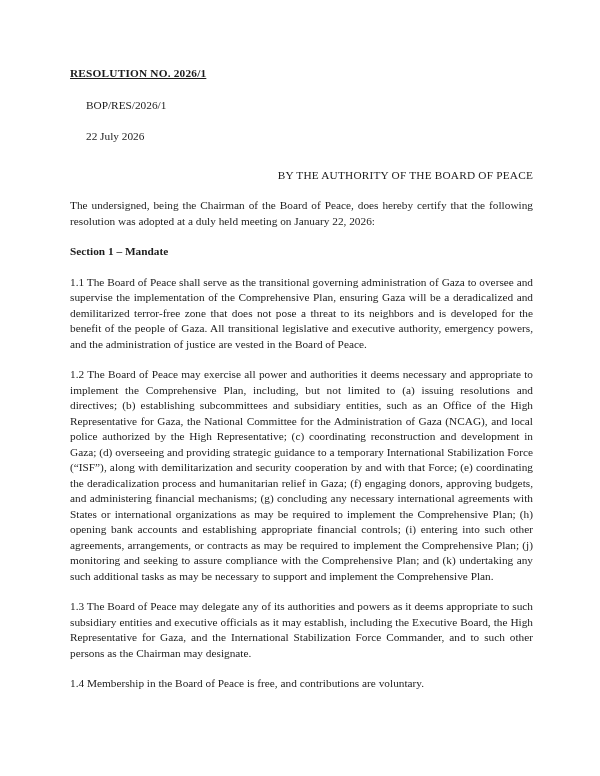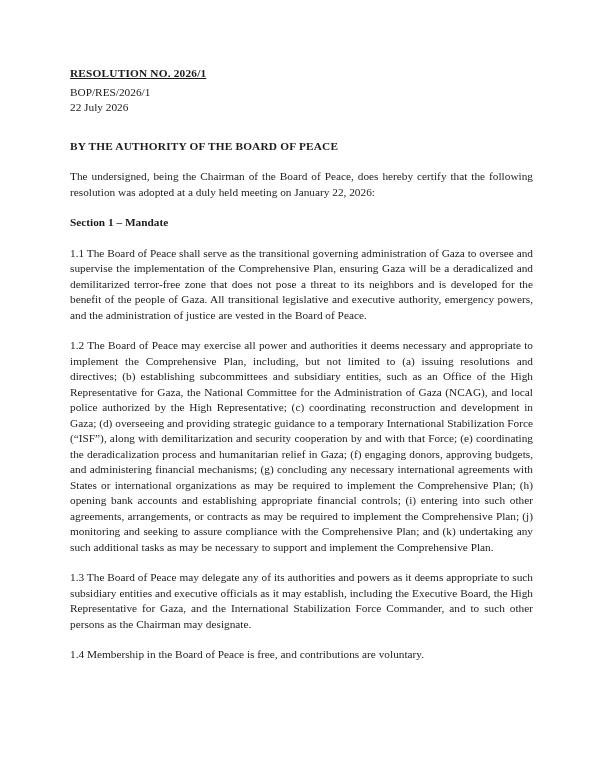--- a/index.html
+++ b/index.html
@@ -20,26 +20,27 @@
     color: #1c1c1c;
     overflow: hidden;
   }
   .doc-title {
     font-weight: bold;
     text-decoration: underline;
     letter-spacing: 0.2px;
     margin: 0 0 3px 0;
   }
   .doc-ref, .doc-date {
-    margin: 0;
+    margin: 16px;
   }
   .heading {
-    font-weight: bold;
+    font-weight: normal;
     margin: 23px 0 8px 0;
     letter-spacing: 0.2px;
+    text-align: right;
   }
   .para {
     margin: 15px 0 0 0;
     text-align: justify;
   }
   .section-heading {
     font-weight: bold;
     margin: 15px 0 0 0;
   }
   .lead-italic { font-style: italic; }

